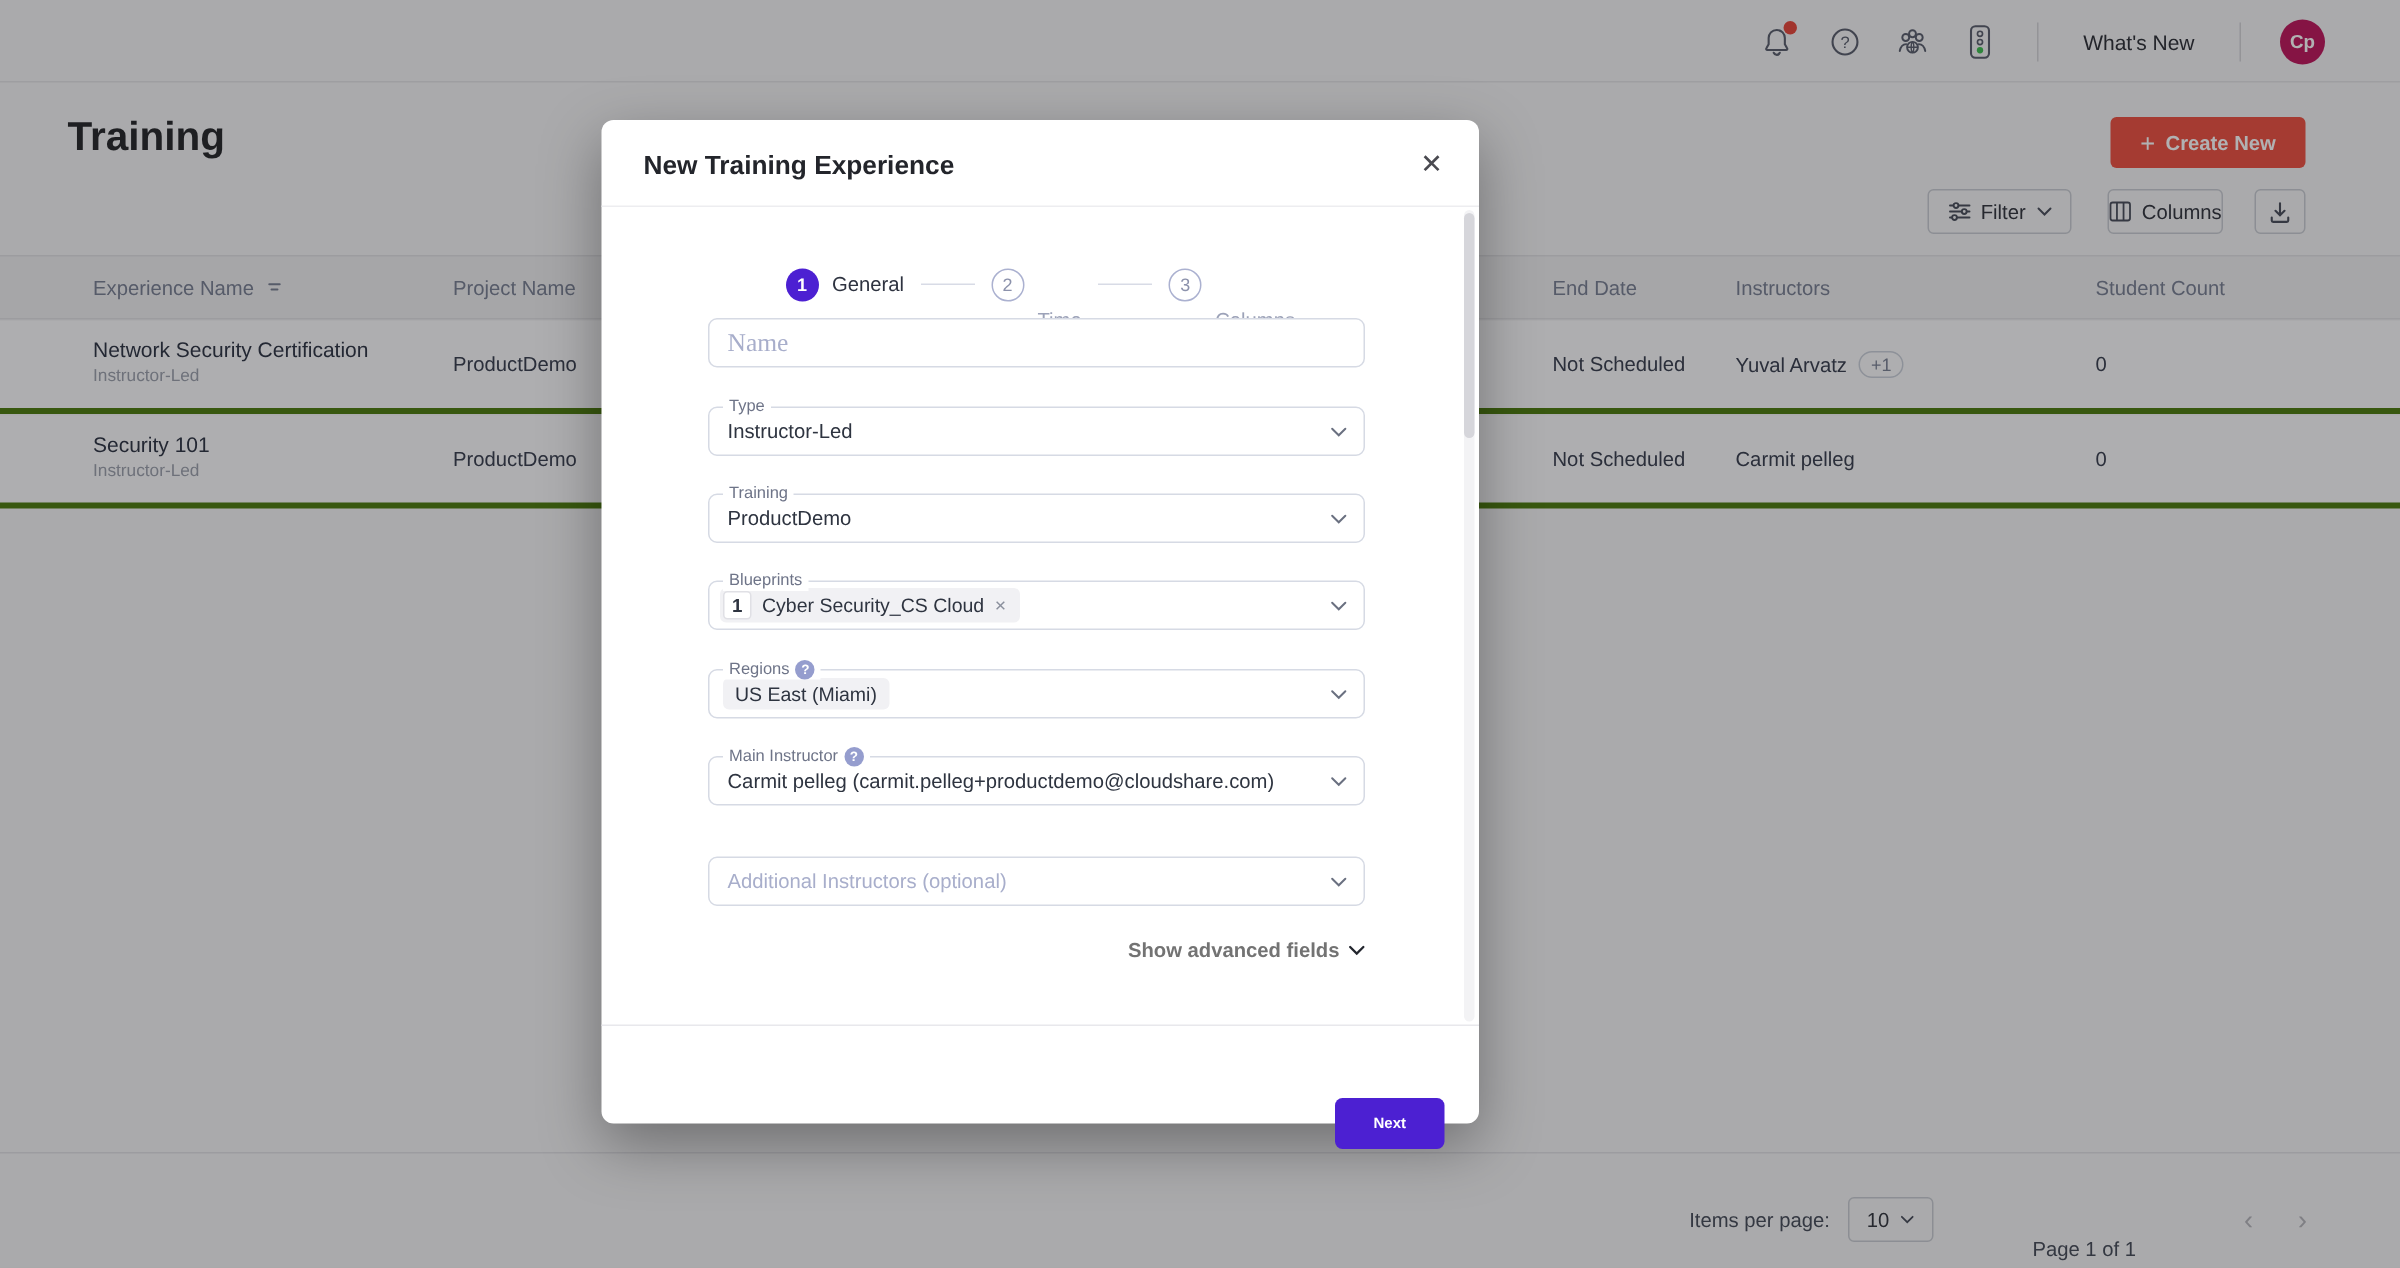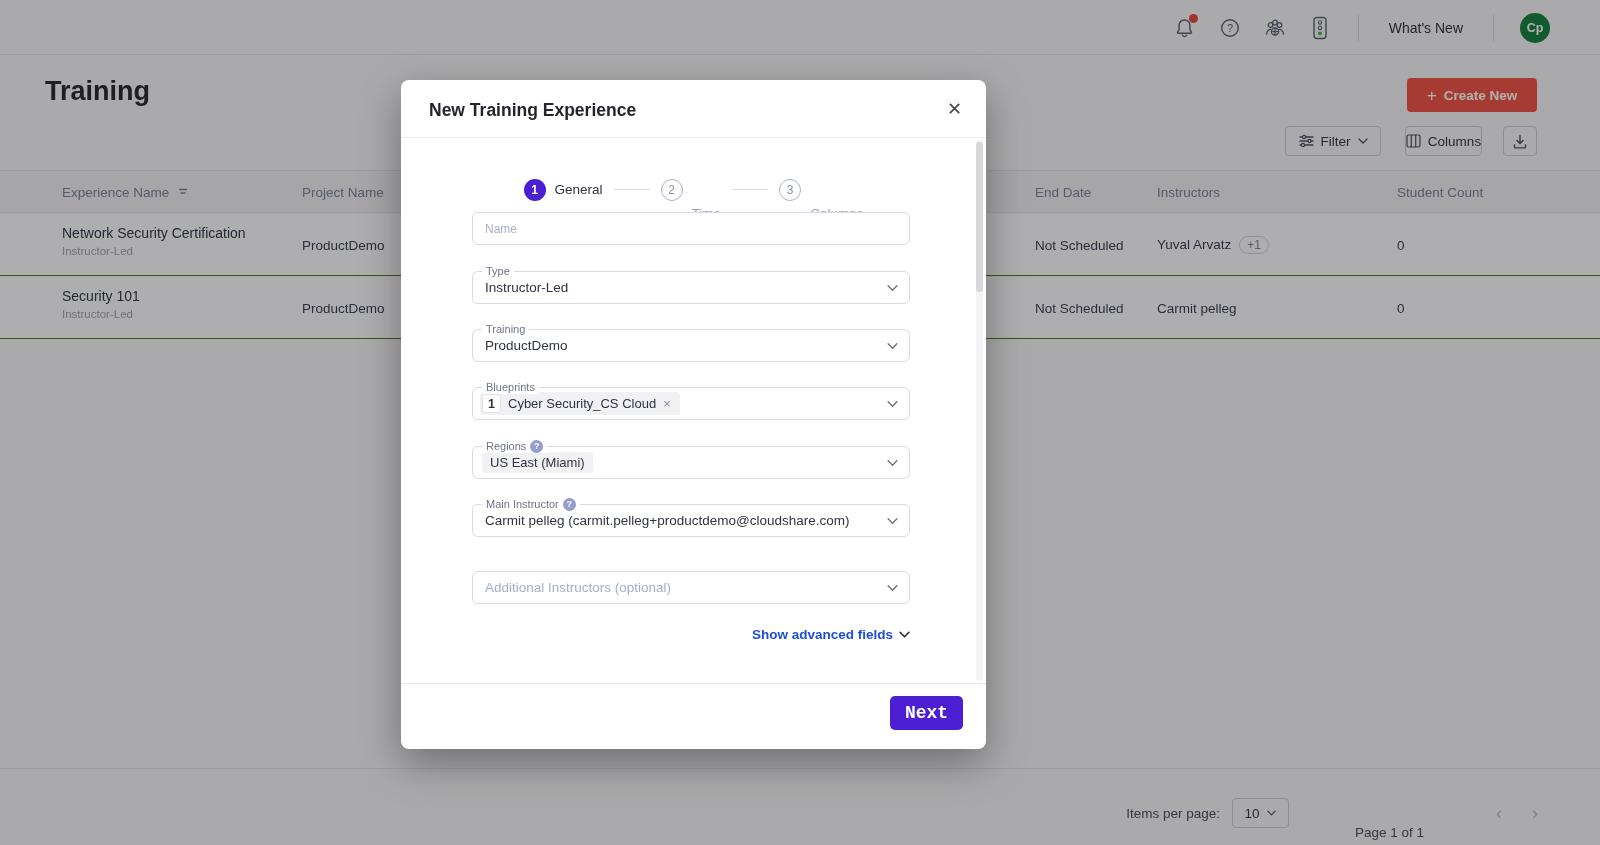--- a/index.html
+++ b/index.html
@@ -7,40 +7,40 @@
   .screen { position:relative; width:1600px; height:845px; background:#F5F5F6; overflow:hidden; }
 
   
   .topbar { position:absolute; top:0; left:0; width:1600px; height:55px; background:#F5F5F6; border-bottom:1px solid #E3E3E6; }
   .topbar-right { position:absolute; right:50px; top:0; height:55px; display:flex; align-items:center; }
   .tb-icon { width:26px; height:26px; display:flex; align-items:center; justify-content:center; position:relative; margin-right:19px; cursor:pointer; }
   .tb-icon svg { display:block; }
   .notif-dot { position:absolute; top:-1px; right:0; width:9px; height:9px; border-radius:50%; background:#E8483C; }
   .tb-divider { width:1px; height:26px; background:#D4D4D8; margin:0 6px; }
   .whats-new { font-size:14px; color:#2F3138; font-weight:500; margin:0 24px; cursor:pointer; white-space:nowrap; }
-  .avatar { width:30px; height:30px; border-radius:50%; background:#15803d; color:#fff; font-size:12.5px; font-weight:700; display:flex; align-items:center; justify-content:center; margin-left:20px; cursor:pointer; }
+  .avatar { width:30px; height:30px; border-radius:50%; background:#be185d; color:#fff; font-size:12.5px; font-weight:700; display:flex; align-items:center; justify-content:center; margin-left:20px; cursor:pointer; }
 
   
   .page-title { position:absolute; left:45px; top:76px; font-size:27px; font-weight:700; color:#27282C; }
   .btn-create { position:absolute; left:1407px; top:78px; width:130px; height:34px; background:#ED5243; border:none; border-radius:4px; color:#fff; font-size:13.5px; font-weight:700; display:flex; align-items:center; justify-content:center; gap:7px; cursor:pointer; font-family:inherit; }
   .btn-create .plus { font-size:17px; font-weight:400; line-height:1; }
 
   
   .search-box { position:absolute; left:1053px; top:126px; width:218px; height:30px; border:1px solid #C9CCD3; border-radius:4px; display:flex; align-items:center; padding:0 9px; gap:7px; background:transparent; }
   .search-box input { border:none; outline:none; background:transparent; font-size:13px; color:#3A3F4C; width:100%; font-family:inherit; }
   .search-box input::placeholder { color:#8A8F9C; }
   .tool-btn { position:absolute; top:126px; height:30px; border:1px solid #C9CCD3; border-radius:4px; background:transparent; display:flex; align-items:center; justify-content:center; gap:7px; font-size:13.5px; color:#33363F; cursor:pointer; font-family:inherit; }
   .btn-filter { left:1285px; width:96px; }
   .btn-columns { left:1405px; width:77px; }
   .btn-download { left:1503px; width:34px; }
 
   
   .thead { position:absolute; left:0; top:170px; width:1600px; height:43px; background:#EFEFF1; border-top:1px solid #E0E0E4; border-bottom:1px solid #E0E0E4; }
   .thead .th { position:absolute; top:50%; transform:translateY(-50%); font-size:13.5px; color:#7A8194; display:flex; align-items:center; gap:8px; }
-  .trow { position:absolute; left:0; width:1600px; height:62px; background:#FBFBFC; border-bottom:1px solid #4d7c0f; }
+  .trow { position:absolute; left:0; width:1600px; height:62px; background:#FBFBFC; border-bottom:4px solid #4d7c0f; }
   .trow-1 { top:214px; } .trow-2 { top:277px; }
   .cell { position:absolute; font-size:13.5px; color:#3A4050; top:50%; transform:translateY(-50%); }
   .cell-name { transform:none; top:11px; }
   .cell-name .nm { font-size:14px; color:#2F3545; }
   .cell-name .sub { font-size:11.5px; color:#9CA1AD; margin-top:4px; }
   .col-exp { left:62px; } .col-proj { left:302px; } .col-end { left:1035px; } .col-instr { left:1157px; } .col-count { left:1397px; }
   .instr-wrap { display:flex; align-items:center; gap:8px; }
   .badge-plus { border:1px solid #CBD0DA; border-radius:999px; padding:1px 7px; font-size:12px; color:#7C8396; background:#FBFBFC; }
 
   
@@ -66,38 +66,38 @@
   .step-idle .step-circle { background:#fff; border:1px solid #ABB1D0; color:#8C92AC; }
   .step-active .step-label { color:#2E3340; font-size:13.5px; }
   .step-idle .step-label { color:#9CA2B8; font-size:13.5px;margin-top:48px; }
   .step-connector { width:36px; height:1px; background:#D8DBE6; margin:0 11px; }
 
   .fields { position:absolute; left:71px; top:132px; width:438px; }
   .field { position:absolute; left:0; width:438px; height:33px; border:1px solid #D6DAE4; border-radius:6px; background:#fff; display:flex; align-items:center; padding:0 30px 0 12px; cursor:pointer; }
   .field-label { position:absolute; top:-8px; left:9px; background:#fff; padding:0 4px; font-size:11px; color:#6E7488; display:flex; align-items:center; gap:4px; line-height:14px; }
   .field-value { font-size:13.5px; color:#2E3440; white-space:nowrap; overflow:hidden; }
   .field-chevron { position:absolute; right:11px; top:50%; transform:translateY(-50%); }
-  .name-input { border:none; outline:none; width:100%; font-size:12px; color:#3A3F4C; font-family:Liberation Sans, sans-serif; background:transparent; }
+  .name-input { border:none; outline:none; width:100%; font-size:17px; color:#3A3F4C; font-family:Liberation Serif, serif; background:transparent; }
   .name-input::placeholder { color:#A8AECB; }
   .placeholder-text { font-size:13.5px; color:#A8AECB; }
   .help-badge { width:13px; height:13px; border-radius:50%; background:#959DCE; color:#fff; font-size:9px; font-weight:700; display:inline-flex; align-items:center; justify-content:center; }
   .chip { display:inline-flex; align-items:center; gap:7px; background:#F1F1F4; border-radius:4px; padding:3px 8px; font-size:13px; color:#2E3440; }
   .chip-count { width:19px; height:19px; background:#fff; border:1px solid #E0E0E5; border-radius:3px; display:inline-flex; align-items:center; justify-content:center; font-size:12.5px; font-weight:600; color:#2E3440; }
   .chip-blueprint { padding:2px 9px 2px 2px; }
   .chip-remove { color:#8A8F9C; font-size:13px; cursor:pointer; }
   .f-name { top:0; } .f-type { top:59px; } .f-project { top:117px; } .f-blueprints { top:175px; }
   .f-regions { top:234px; } .f-main { top:292px; } .f-additional { top:359px; }
   .advanced-row { position:absolute; top:413px; left:0; width:438px; text-align:right; }
-  .advanced-toggle { display:inline-flex; align-items:center; gap:6px; font-size:13.5px; font-weight:700; color:#1d4ed8; cursor:pointer; }
+  .advanced-toggle { display:inline-flex; align-items:center; gap:6px; font-size:13.5px; font-weight:700; color:#737373; cursor:pointer; }
 
   .scroll-track { position:absolute; right:3px; top:60px; width:7px; height:541px; background:#F3F3F5; border-radius:4px; }
   .scroll-thumb { position:absolute; left:0; top:2px; width:7px; height:150px; background:#D6D6DB; border-radius:4px; }
 
   .modal-ftr-divider { position:absolute; left:0; top:603px; width:100%; height:1px; background:#E8E8EC; }
-  .btn-next { position:absolute; right:23px; top:616px; width:73px; height:34px; background:#4C20D2; color:#fff; border:none; border-radius:5px; font-size:18px; font-weight:700; cursor:pointer; font-family:Liberation Mono, monospace; }
+  .btn-next { position:absolute; right:23px; top:652px; width:73px; height:34px; background:#4C20D2; color:#fff; border:none; border-radius:5px; font-size:10px; font-weight:700; cursor:pointer; font-family:Liberation Sans, sans-serif; }
 </style>
 </head>
 <body>
 
 <div class="screen">
 
   <div class="topbar">
     <div class="topbar-right">
       <div class="tb-icon">
         <svg width="21" height="22" viewBox="0 0 21 22" fill="none">

